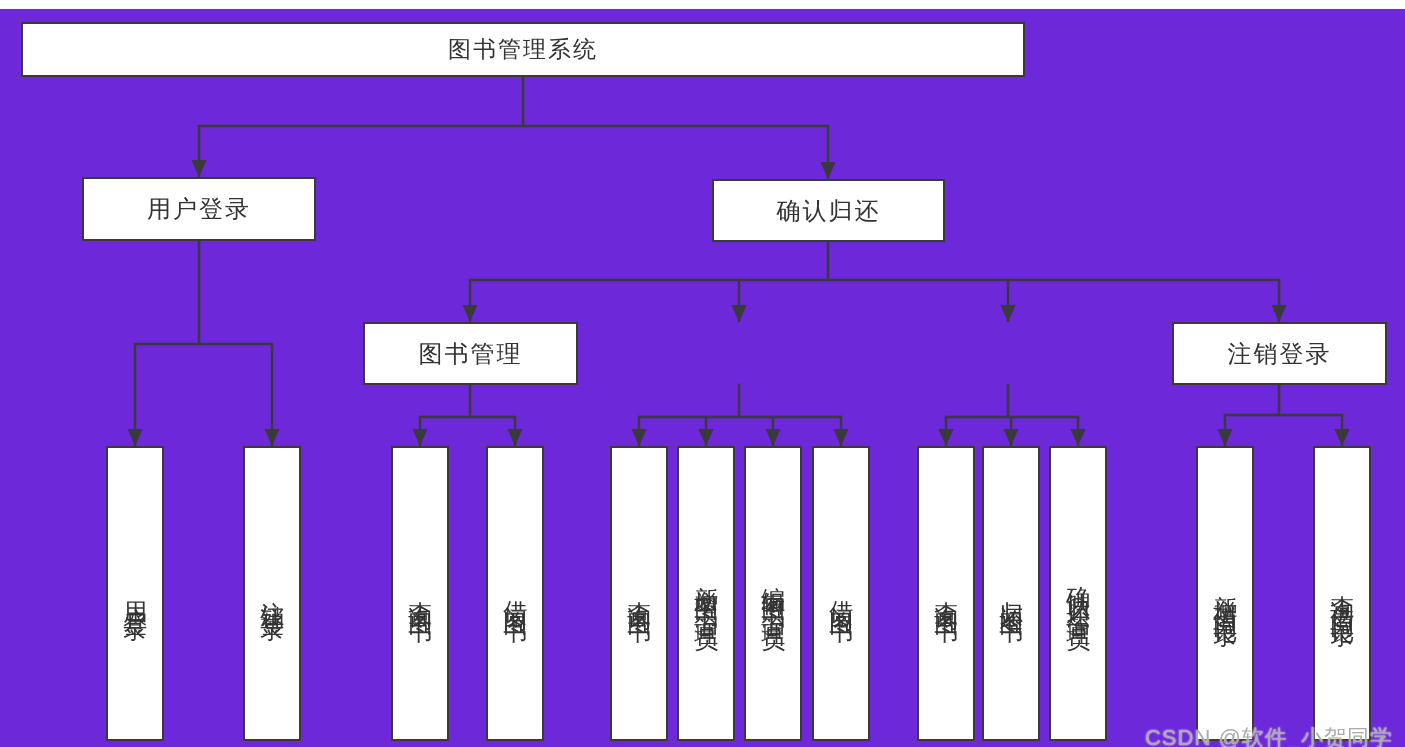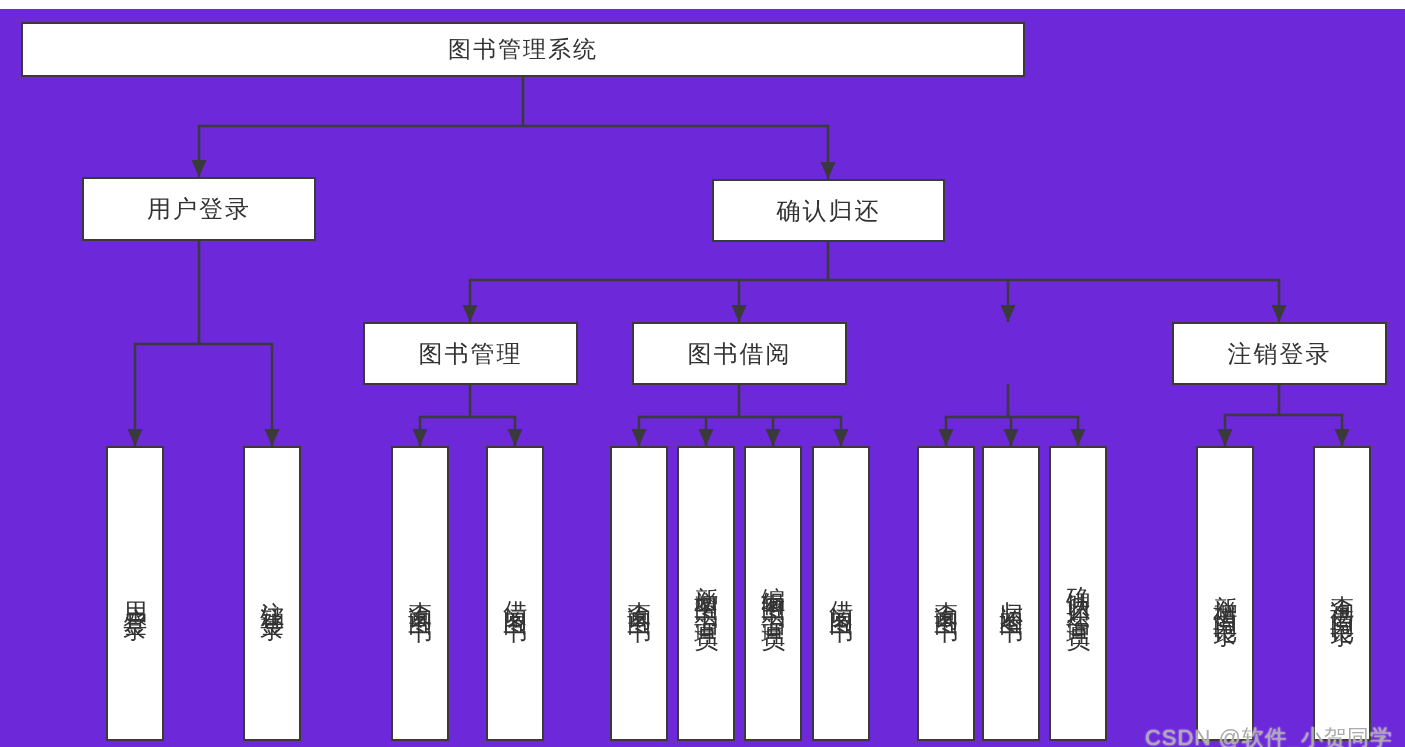--- a/index.html
+++ b/index.html
@@ -100,21 +100,20 @@
       <line x1="1342" y1="406" x2="1342" y2="437" marker-end="url(#arrow)" stroke-linecap="butt"></line>
     </g>
   </svg>
 
   <div class="node root-node" style="left:21px; top:13px; width:1004px; height:55px">图书管理系统</div>
 
   <div class="node" style="left:82px; top:168px; width:234px; height:64px">用户登录</div>
   <div class="node" style="left:712px; top:170px; width:233px; height:63px">确认归还</div>
 
   <div class="node" style="left:363px; top:313px; width:215px; height:63px">图书管理</div>
-  <div class="node" style="left:632px; top:313px; width:215px; height:63px">图书借阅</div>
   <div class="node" style="left:1172px; top:313px; width:215px; height:63px">注销登录</div>
 
   <div class="node" style="left:106px; top:437px; width:58px; height:295px">
     <span class="vtext">用户登录</span>
   </div>
   <div class="node" style="left:243px; top:437px; width:58px; height:295px">
     <span class="vtext">注销登录</span>
   </div>
 
   <div class="node" style="left:391px; top:437px; width:58px; height:295px">

